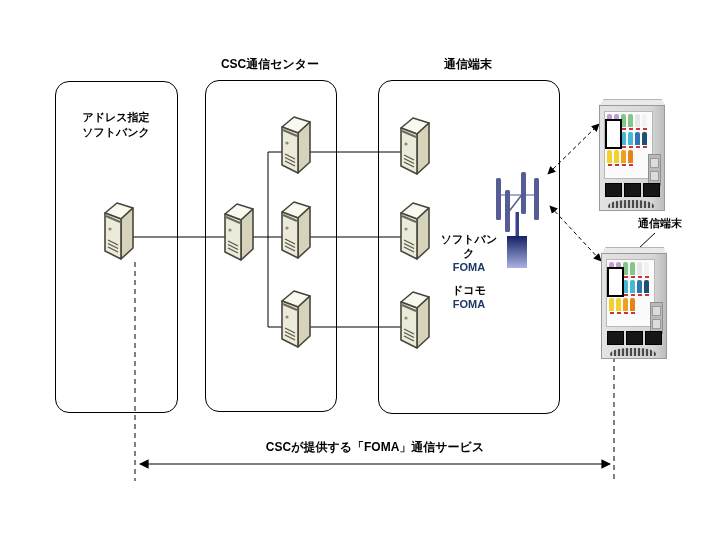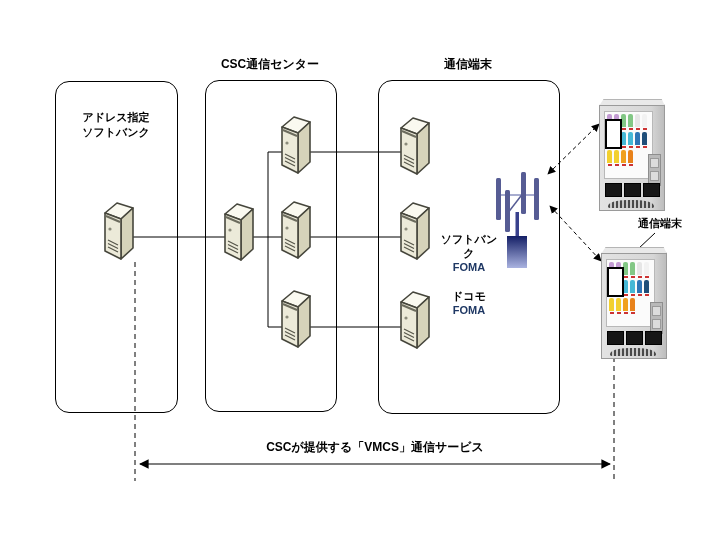--- a/index.html
+++ b/index.html
@@ -48,27 +48,27 @@
   <div class="lnote" style="top:106px;">
     <div class="ln gap">アドレス指定</div>
     <div class="ln">ソフトバンク</div>
   </div>
 
 
   <div class="carrier" style="top:232px;">
     <div>ソフトバンク</div>
     <div style="color: rgb(31, 56, 100);">FOMA</div>
   </div>
-  <div class="carrier" style="top:289px;">
+  <div class="carrier" style="top:283px;">
     <div>ドコモ</div>
     <div style="color: rgb(31, 56, 100);">FOMA</div>
   </div>
 
   <div class="note" style="left:628px;top:217px;width:64px;font-size:11px;">通信端末</div>
-  <div class="ttl" style="left:175px;top:440px;width:400px;font-size:12px;">CSCが提供する「VMCS」通信サービス</div>
+  <div class="ttl" style="left:175px;top:440px;width:400px;font-size:12px;">CSCが提供する「FOMA」通信サービス</div>
 
   <svg class="overlay" width="720" height="540" viewBox="0 0 720 540">
     <defs>
       <marker id="arr" viewBox="0 0 10 10" refX="9" refY="5" markerWidth="8" markerHeight="8" orient="auto-start-reverse">
         <path d="M0,0 L10,5 L0,10 z" fill="#000"></path>
       </marker>
       <linearGradient id="baseGrad" x1="0" y1="0" x2="0" y2="1">
         <stop offset="0" stop-color="#141f66"></stop>
           <stop offset="1" stop-color="#aab3e0"></stop>
       </linearGradient>

